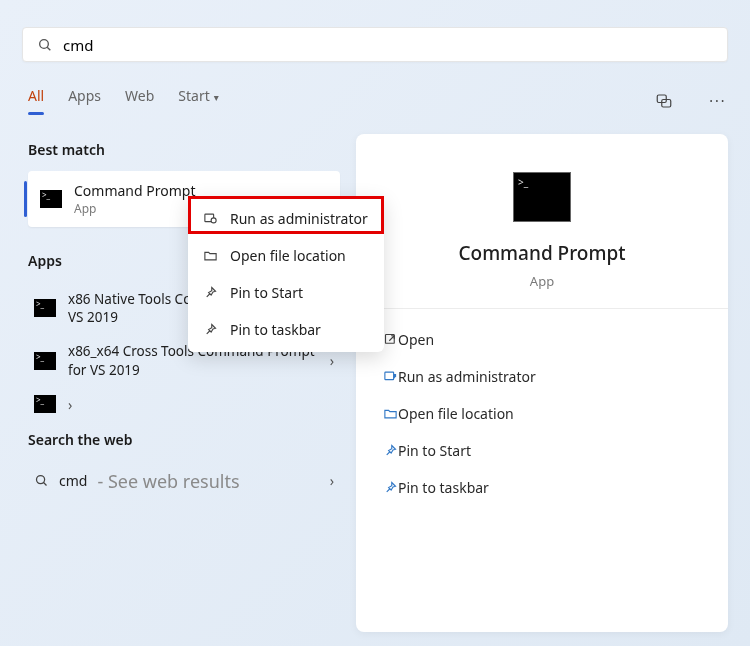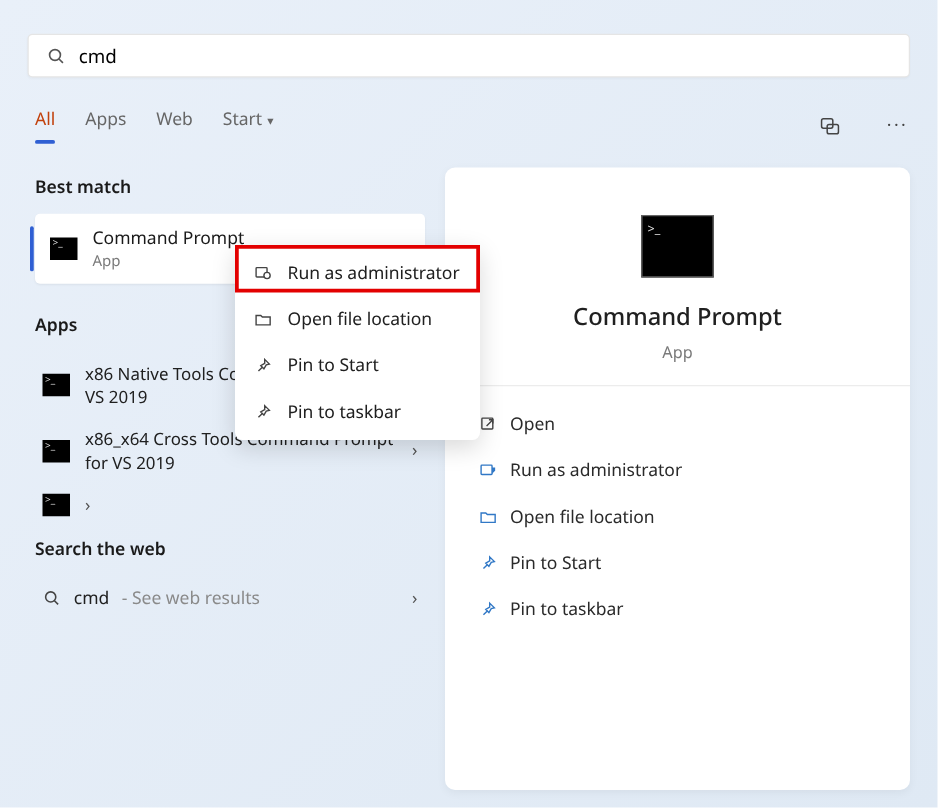--- a/index.html
+++ b/index.html
@@ -78,41 +78,41 @@
     padding:8px 6px; cursor:pointer;
     border-radius:4px;
   }
   .app-row .txt { flex:1; font-size:13.5px; line-height:1.35; padding-right:8px;}
   .app-row .chev { color:#555; }
   .web-search { margin-top:8px; }
   .web-row {
     display:flex; align-items:center; gap:10px; padding:8px 6px; cursor:pointer;
   }
   .web-row .chev { margin-left:auto; color:#555;}
-  .web-row .hint { color:#8a8a8a; font-size:14px;}
+  .web-row .hint { color:#8a8a8a; font-size:18px;}
   
   .detail {
     position:absolute;
     top: 134px; left: 356px; right: 22px; bottom: 14px;
     background:#fff; border-radius:8px;
     box-shadow: 0 2px 8px rgba(0,0,0,0.05);
     padding: 30px 24px 0;
   }
   .detail .big-icon {
     width:58px; height:50px; background:#000;
     margin: 8px auto 18px; border:1px solid #666;
     display:block; position:relative;
   }
   .detail .big-icon::after{ content:">_"; color:#ddd; font-size:10px; position:absolute; top:2px; left:4px;}
   .detail h2 { text-align:center; font-weight:500; font-size:19px; }
   .detail .dtype { text-align:center; color:#7a7a7a; font-size:13px; margin:6px 0 18px;}
   .detail hr { border:none; border-top:1px solid #ececec; margin:0 -24px 14px;}
   .actions { display:flex; flex-direction:column; gap:4px;}
   .action {
-    display:flex; align-items:center; gap:10px;
+    display:flex; align-items:center; gap:0;
     padding:7px 2px; font-size:14px; color:#2a2a2a; cursor:pointer;
     border-radius:4px;
   }
   .action .ic { width:16px; display:flex; justify-content:center; color:#3178c6;}
   .action.plain .ic{ color:#444;}
   
   .ctxmenu {
     position:absolute;
     top: 196px; left: 188px; width:196px;
     background:#fff; border-radius:6px;

